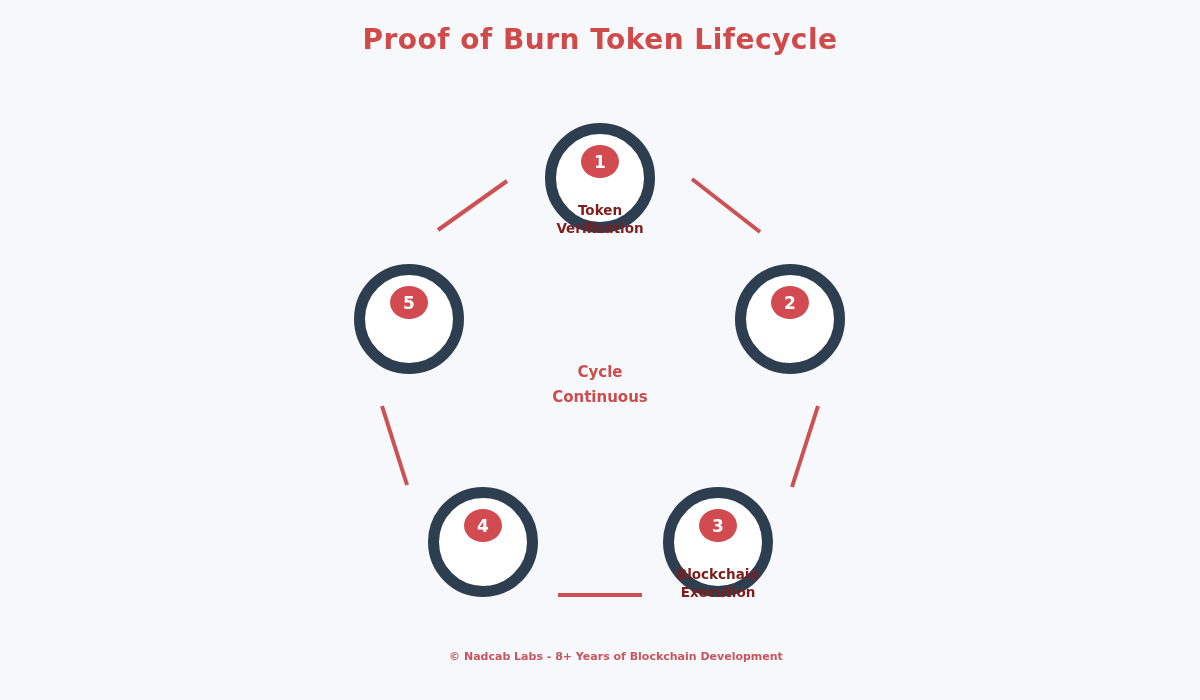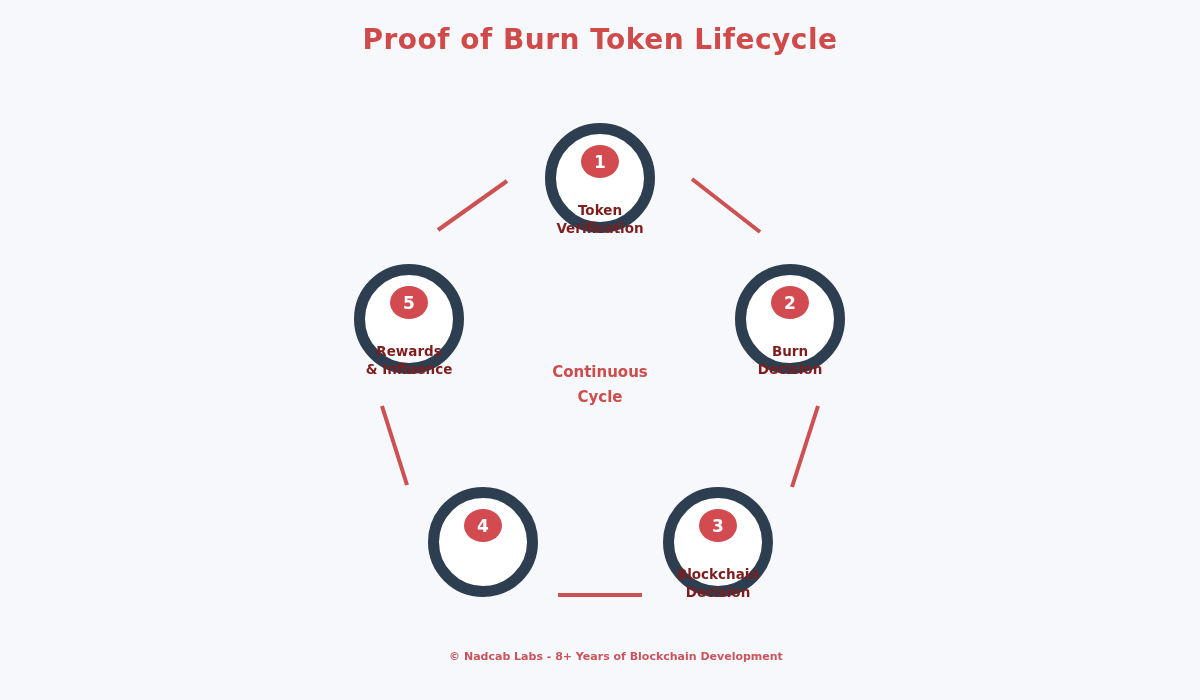--- a/index.html
+++ b/index.html
@@ -98,44 +98,36 @@
 <div class="node node-1">
   <div class="badge">1</div>
   <div class="node-label">
     <div>Token</div>
     <div>Verification</div>
   </div>
 </div>
 
 <div class="node node-2">
   <div class="badge">2</div>
-  <div class="node-label">
-    <div>Burn</div>
-    <div>Decision</div>
-  </div>
 </div>
 
 <div class="node node-3">
   <div class="badge">3</div>
   <div class="node-label">
     <div>Blockchain</div>
-    <div>Decision</div>
+    <div>Execution</div>
   </div>
 </div>
 
 <div class="node node-4">
   <div class="badge">4</div>
 </div>
 
 <div class="node node-5">
   <div class="badge">5</div>
-  <div class="node-label">
-    <div>Rewards</div>
-    <div>&amp; Influence</div>
-  </div>
 </div>
 
 <div class="center-label">
+  <div>Cycle</div>
   <div>Continuous</div>
-  <div>Cycle</div>
 </div>
 
 <div class="footer">© Nadcab Labs - 8+ Years of Blockchain Development</div>
 
 </body></html>

